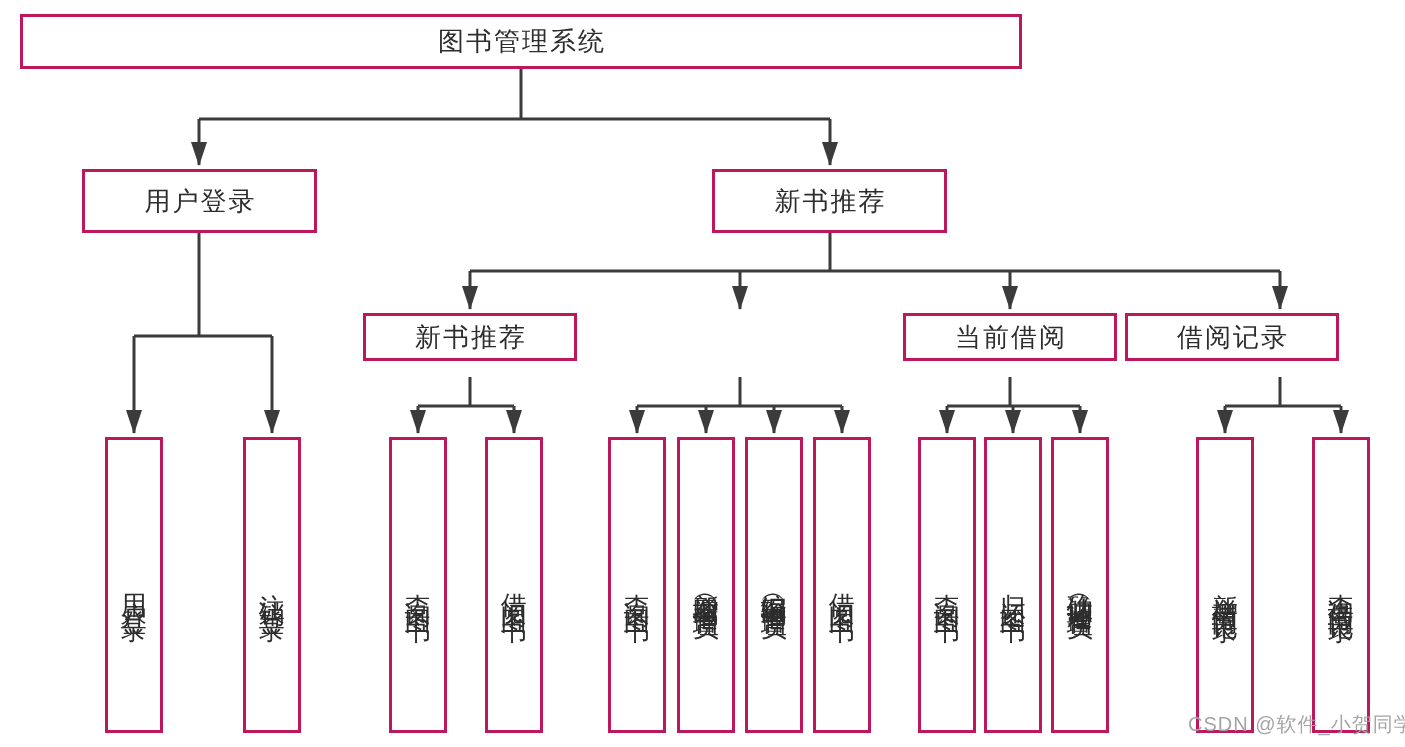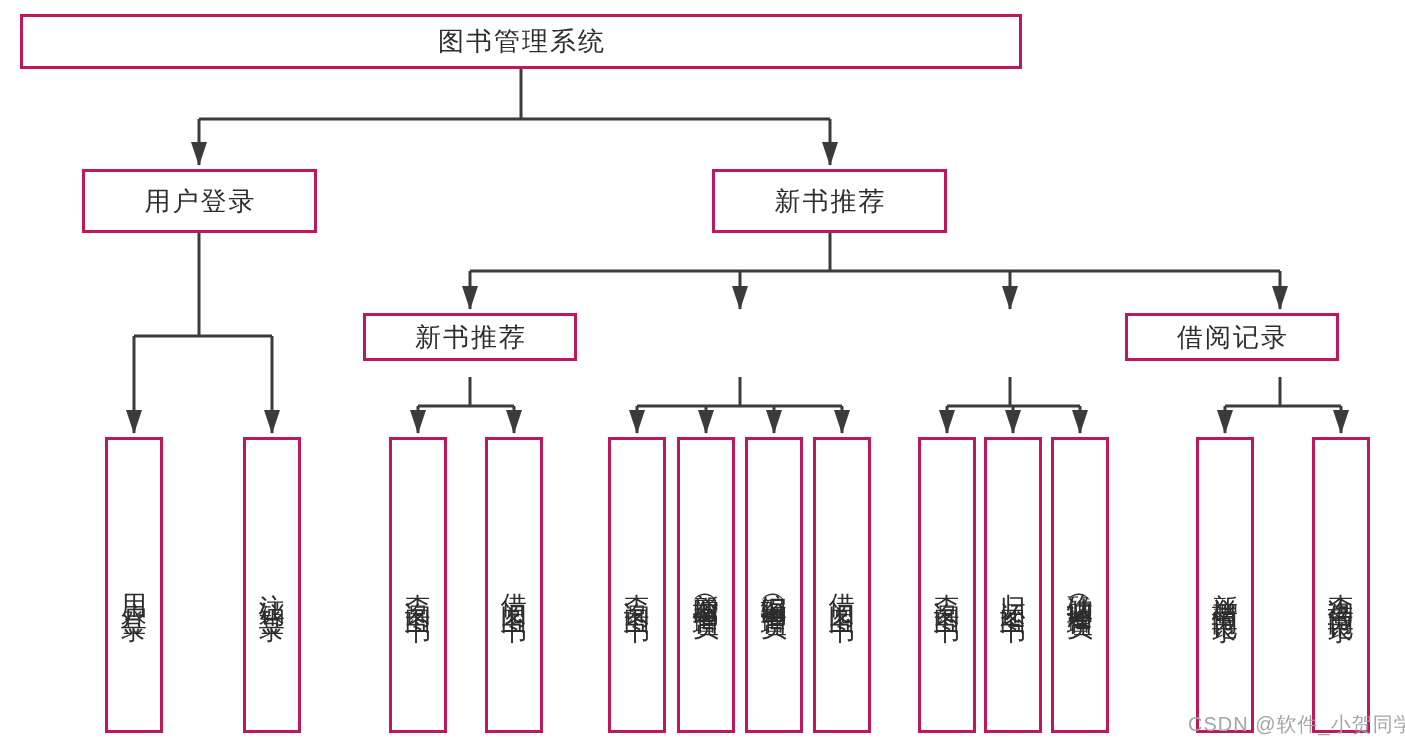--- a/index.html
+++ b/index.html
@@ -90,20 +90,23 @@
   <div class="node lvl2" style="left:82px">
     <span class="hlabel">用户登录</span>
   </div>
   <div class="node lvl2" style="left:712px">
     <span class="hlabel">新书推荐</span>
   </div>
 
   <div class="node lvl3" style="left:363px">
     <span class="hlabel">新书推荐</span>
   </div>
+  <div class="node lvl3" style="left:903px">
+    <span class="hlabel">当前借阅</span>
+  </div>
   <div class="node lvl3" style="left:1125px">
     <span class="hlabel">借阅记录</span>
   </div>
 
   <div class="node leaf" style="left:105px">
     <span class="vtext sp4">用户登录</span>
   </div>
   <div class="node leaf" style="left:243px">
     <span class="vtext sp4">注销登录</span>
   </div>

